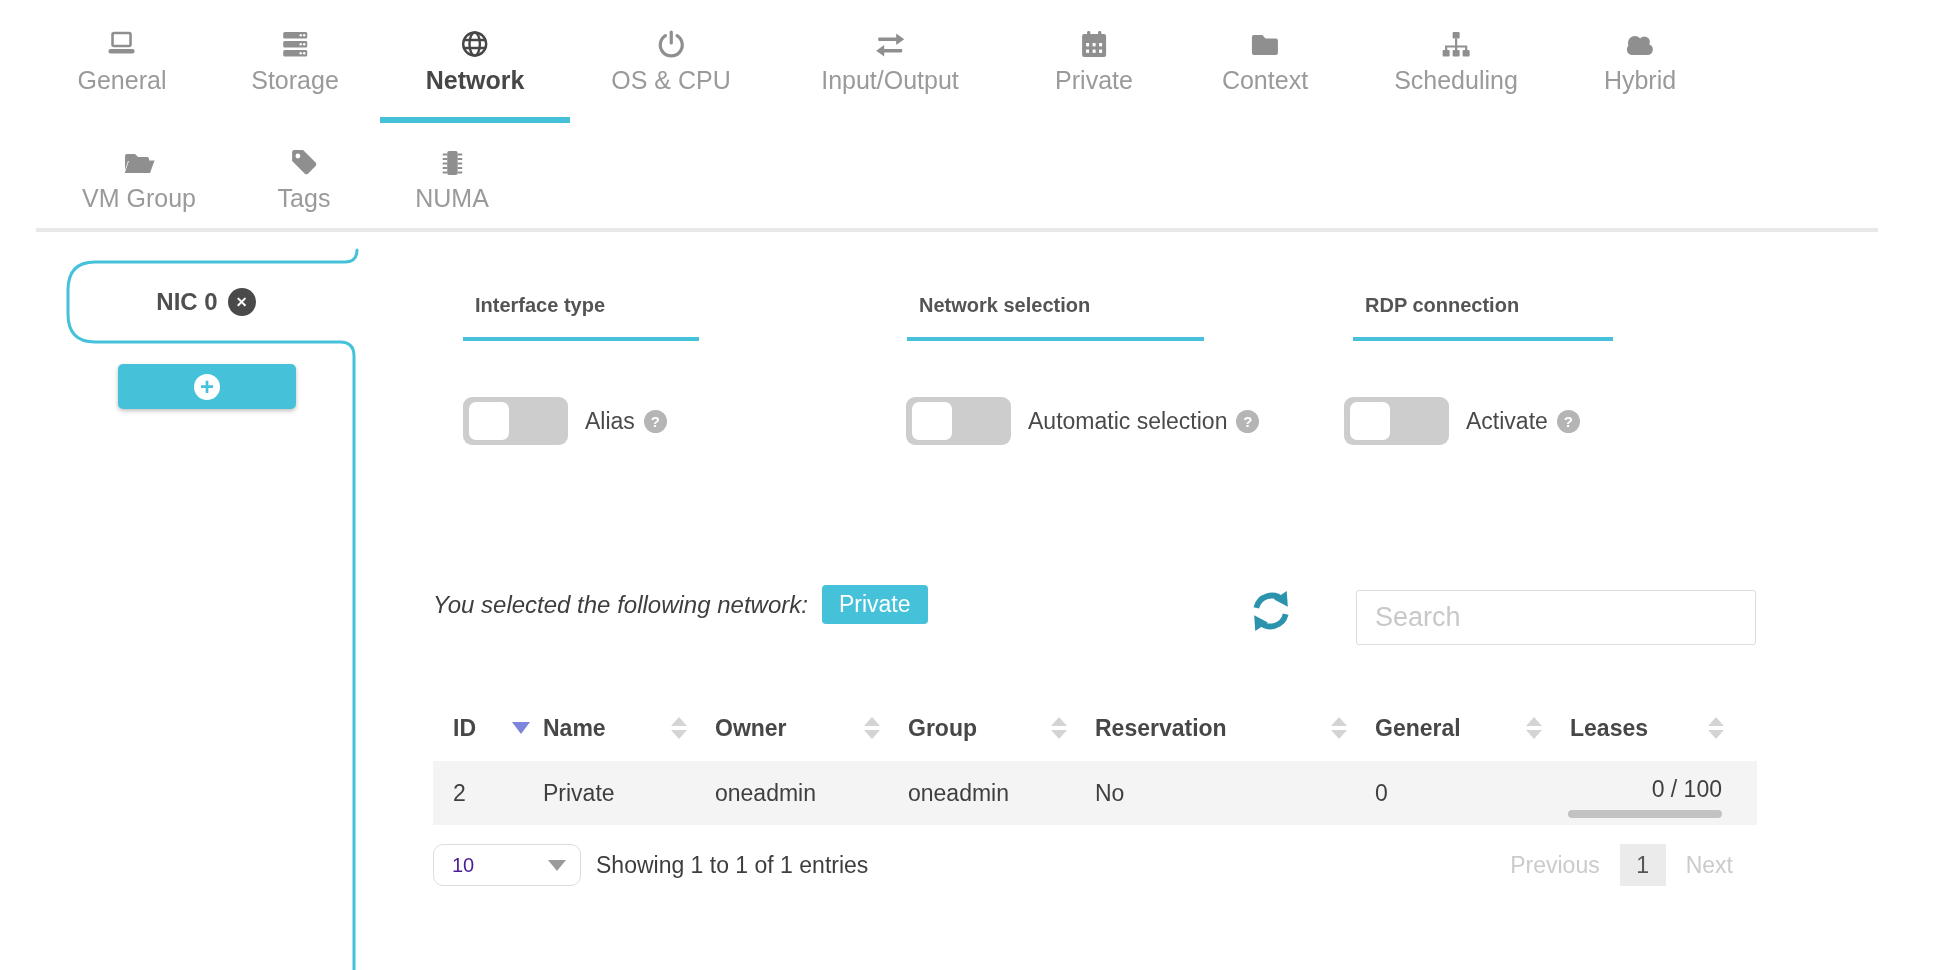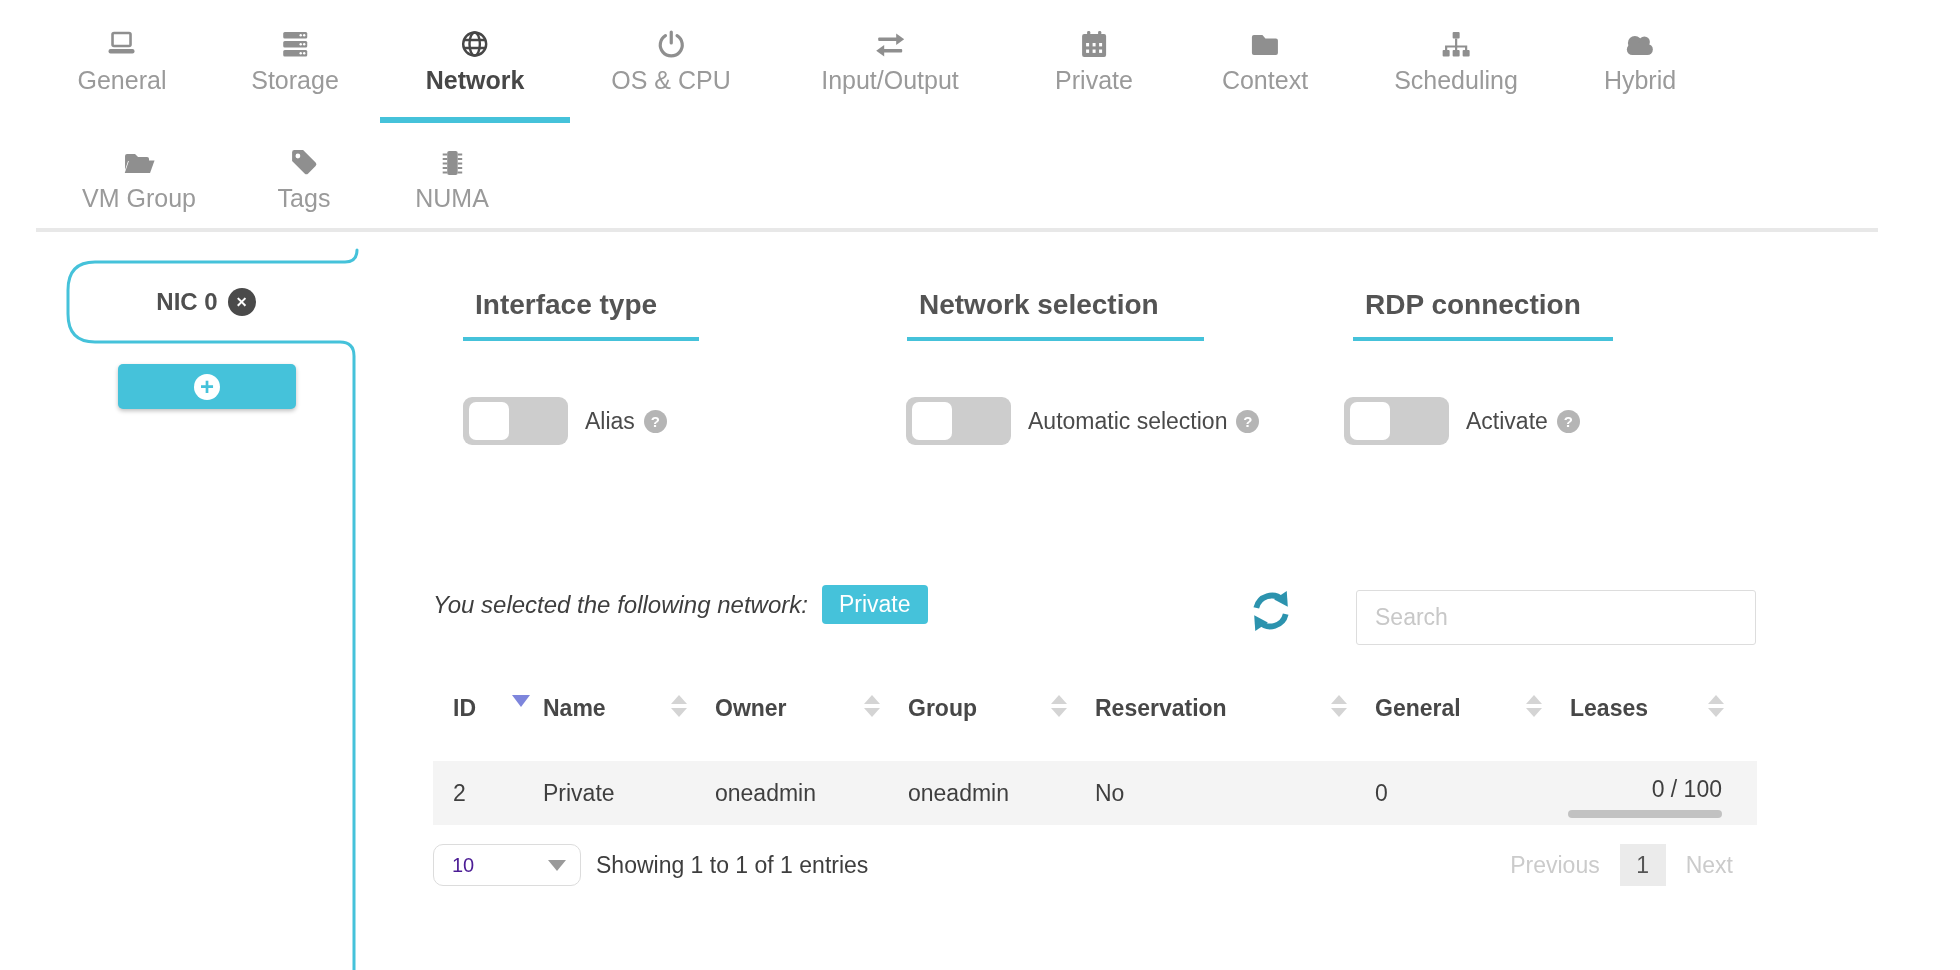--- a/index.html
+++ b/index.html
@@ -33,49 +33,49 @@
            font-weight:600;cursor:pointer;background:transparent;}
   .close-circle{width:28px;height:28px;border-radius:50%;background:#4a4a4a;color:#fff;
            display:flex;align-items:center;justify-content:center;font-size:14px;font-weight:bold;cursor:pointer;}
   #add-nic-btn{position:absolute;left:118px;top:364px;width:178px;height:45px;background:var(--accent);
            border:none;border-radius:5px;display:flex;align-items:center;justify-content:center;
            box-shadow:0 2px 4px rgba(0,0,0,0.25);cursor:pointer;}
   .plus-circle{width:26px;height:26px;border-radius:50%;background:#fff;color:var(--accent);
            display:flex;align-items:center;justify-content:center;font-size:24px;font-weight:bold;line-height:1;}
 
   
-  .section-heading{position:absolute;top:288px;font-size:28px;line-height:34px;font-weight:700;color:#545454;
+  .section-heading{position:absolute;top:288px;font-size:20px;line-height:34px;font-weight:700;color:#545454;
            padding:0 0 15px 12px;border-bottom:4px solid var(--accent);}
 
   
   .toggle-row{position:absolute;top:397px;display:flex;align-items:center;}
   .switch{position:relative;width:105px;height:48px;background:#cdcdcd;border-radius:9px;cursor:pointer;flex:none;}
   .switch .knob{position:absolute;left:6px;top:5px;width:40px;height:38px;background:#fff;border-radius:7px;}
   .toggle-label{font-size:23px;color:#4a4a4a;margin-left:17px;}
   .q-circle{width:23px;height:23px;border-radius:50%;background:#b5b5b5;color:#fff;display:flex;
            align-items:center;justify-content:center;font-size:15px;font-weight:bold;margin-left:9px;cursor:pointer;}
 
   
   #selected-network-row{position:absolute;left:433px;top:585px;display:flex;align-items:center;}
   #selected-network-text{font-size:24px;color:#3e3e3e;font-style:italic;}
   #selected-network-badge{margin-left:14px;background:var(--accent);color:#fff;font-size:23px;
            padding:6px 17px;border-radius:4px;}
 
   #refresh-btn{position:absolute;left:1250px;top:590px;width:42px;height:42px;background:none;border:none;
            color:var(--accent-dark);cursor:pointer;padding:0;}
   #search-input{position:absolute;left:1356px;top:590px;width:400px;height:55px;border:1px solid #ddd;
-           border-radius:3px;font-size:23px;color:#555;padding:0 18px;outline:none;
+           border-radius:3px;font-size:27px;color:#555;padding:0 18px;outline:none;
            font-family:"Liberation Sans",sans-serif;}
   #search-input::placeholder{color:#c8c8c8;}
 
   
   #vnet-table{position:absolute;left:433px;top:695px;width:1324px;}
   .t-header{display:flex;height:66px;align-items:center;}
   .t-header .th{position:relative;font-size:23px;font-weight:700;color:#474747;height:100%;
-           display:flex;cursor:pointer;}
+           display:flex;align-items:center;cursor:pointer;}
   .sort-both{position:absolute;right:28px;display:flex;flex-direction:column;gap:4px;}
   .sort-both .up{width:0;height:0;border-left:8px solid transparent;border-right:8px solid transparent;
            border-bottom:9px solid #d4d4d4;}
   .sort-both .down{width:0;height:0;border-left:8px solid transparent;border-right:8px solid transparent;
            border-top:9px solid #d4d4d4;}
   .sort-desc{position:absolute;right:13px;width:0;height:0;border-left:9px solid transparent;
            border-right:9px solid transparent;border-top:12px solid var(--sort-active);}
   .t-row{display:flex;height:64px;align-items:center;background:#f4f4f4;font-size:23px;color:#3f3f3f;cursor:pointer;}
   .td{height:100%;display:flex;align-items:center;}
   .c0{width:110px;padding-left:20px;}

